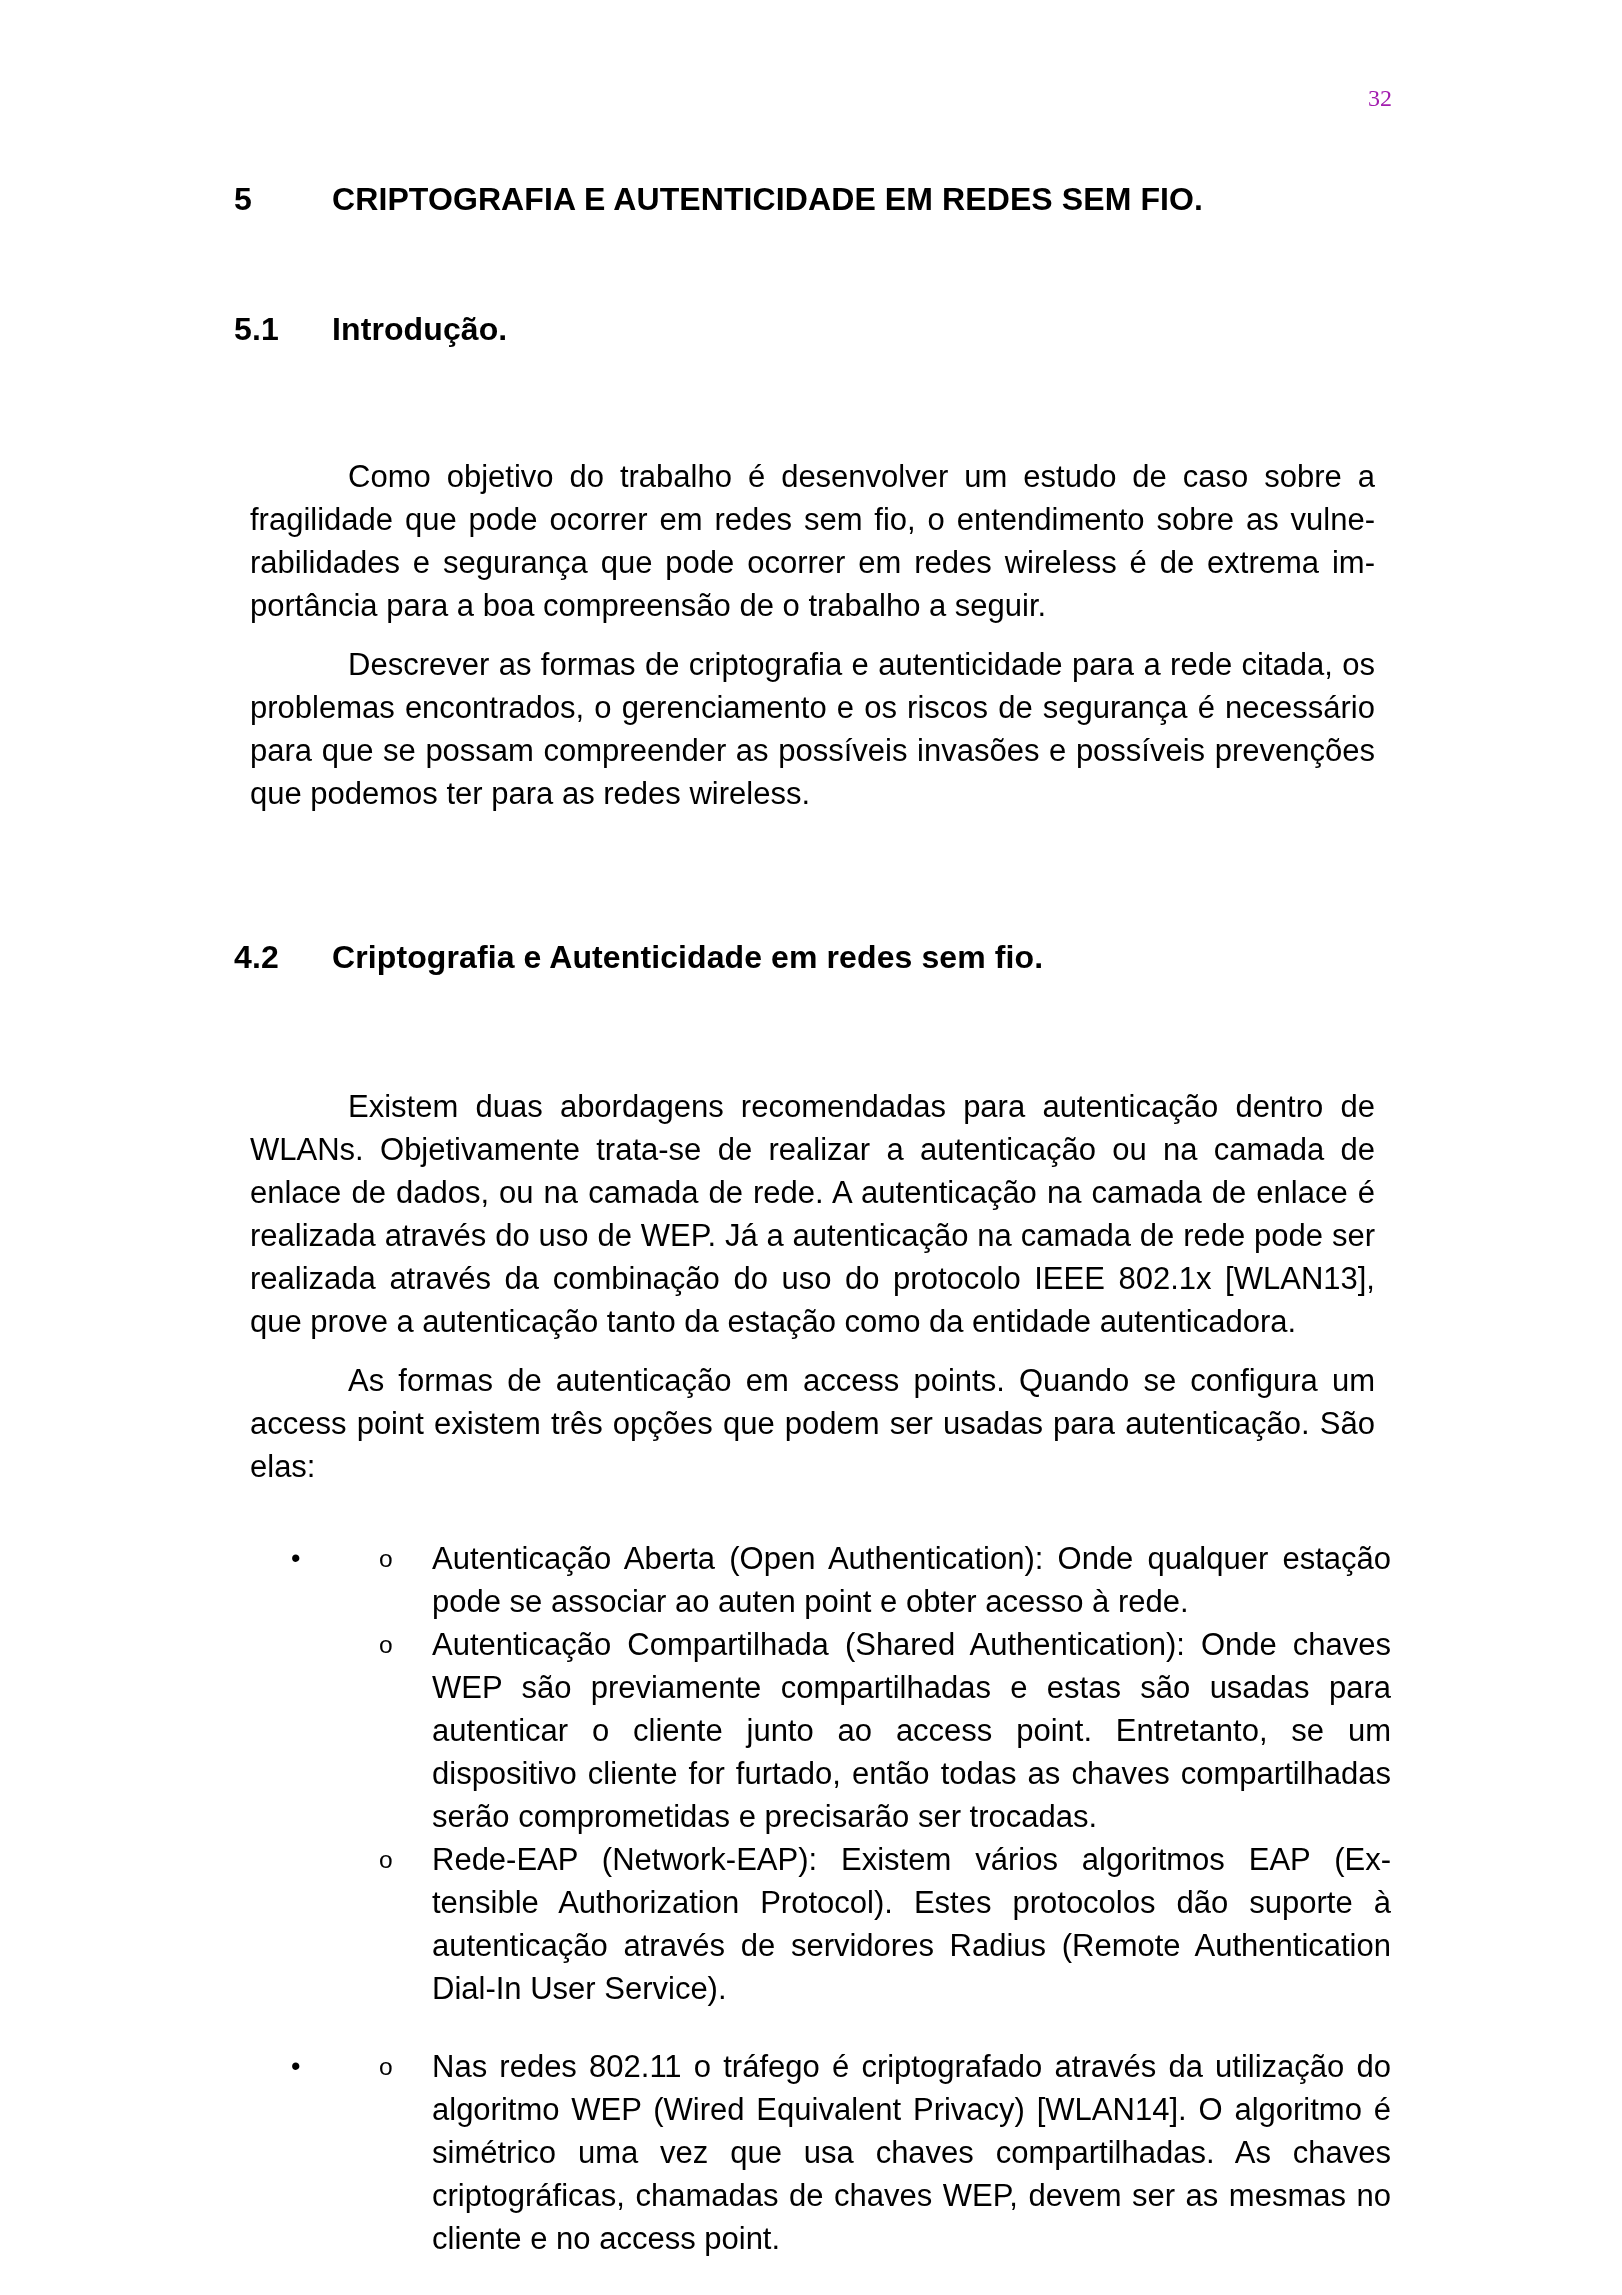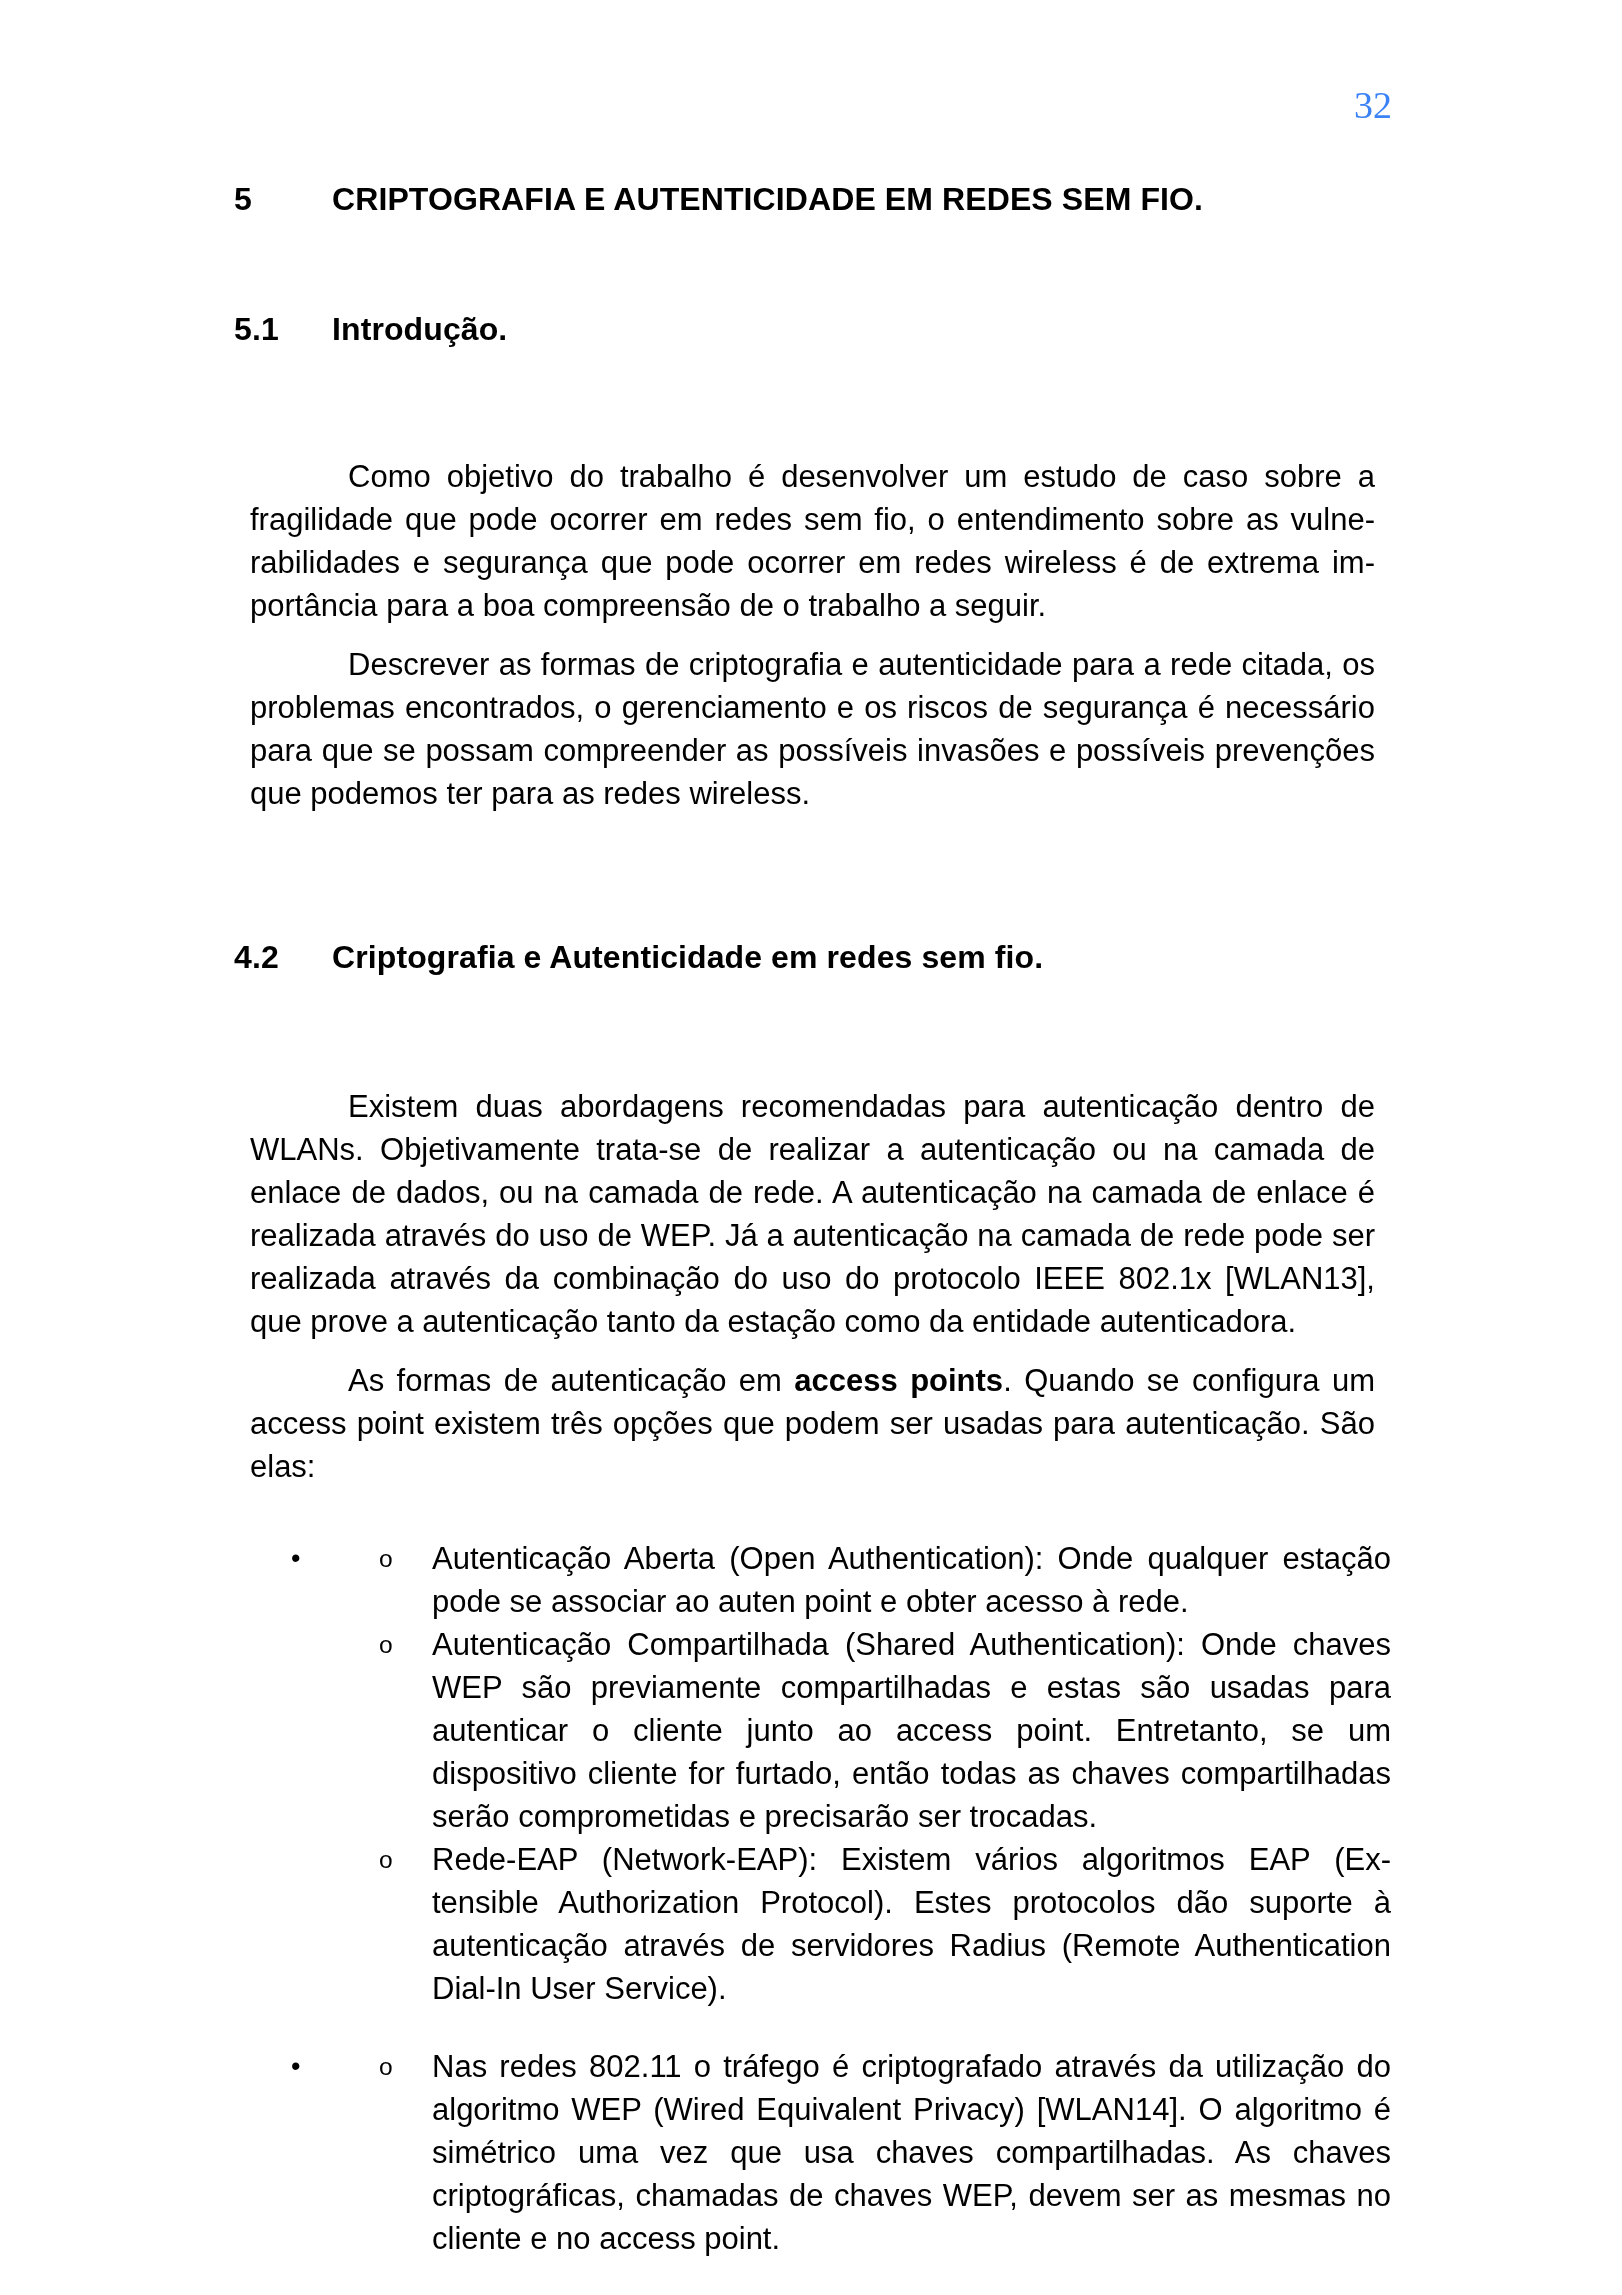--- a/index.html
+++ b/index.html
@@ -19,23 +19,23 @@
     color: #000000;
     overflow: hidden;
   }
 
   
   .page-number {
     position: absolute;
     top: 86px;
     right: 231px;
     font-family: "Liberation Serif", serif;
-    font-size: 38px;
+    font-size: 24px;
     line-height: 1;
-    color: #3b82f6;
+    color: #a21caf;
   }
 
   
   .content {
     position: absolute;
     left: 234px;
     top: 181px;
     width: 1157px;
   }
 
@@ -79,21 +79,21 @@
     line-height: 43px;
     text-align: justify;
     text-justify: inter-word;
     hyphens: manual;
   }
 
   p.body.indent {
     text-indent: 98px;
   }
 
-  b, strong { font-weight: bold; }
+  b, strong { font-weight: normal; }
 
   
   ul.lvl1 {
     list-style: none;
     margin: 0;
     padding: 0;
   }
 
   ul.lvl1 > li {
     position: relative;

